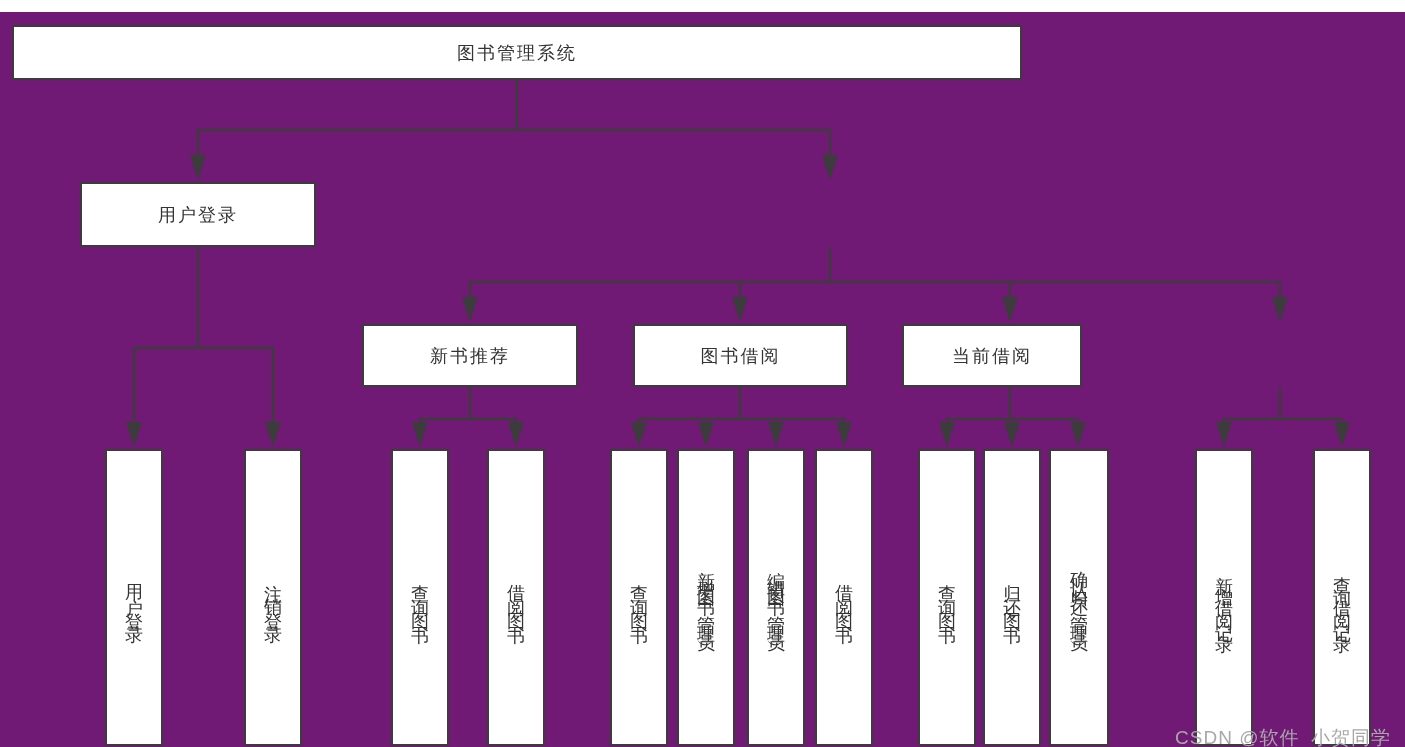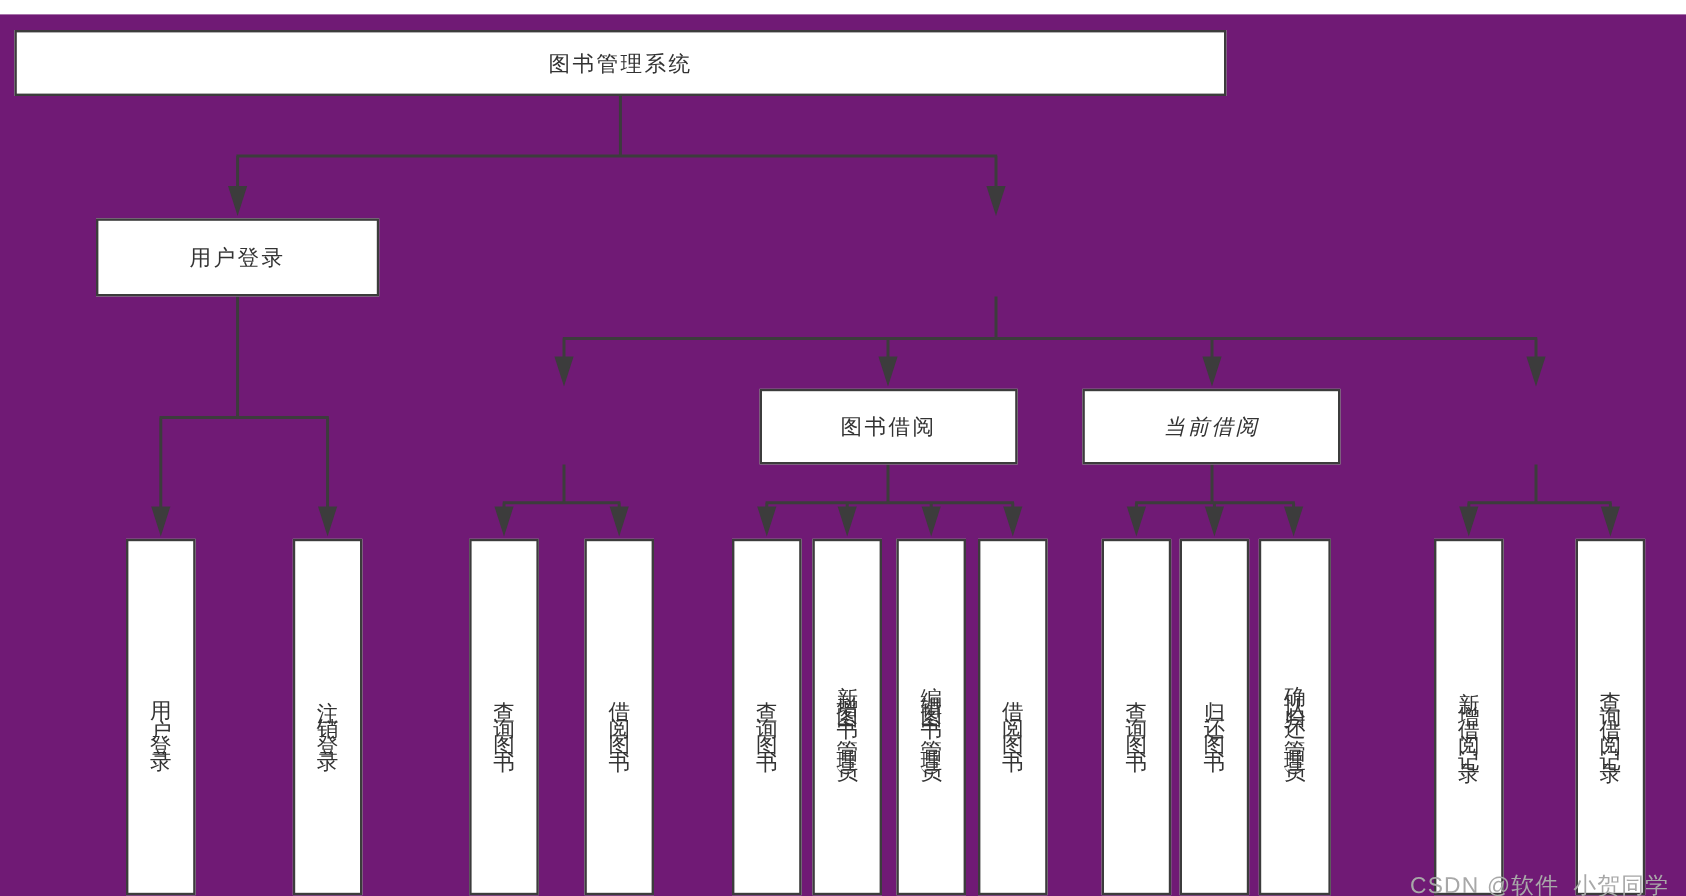--- a/index.html
+++ b/index.html
@@ -99,24 +99,27 @@
   </svg>
 
   <div class="node hbox" style="left:12px;top:13px;width:1010px;height:55px;">
     <span>图书管理系统</span>
   </div>
 
   <div class="node hbox" style="left:80px;top:170px;width:236px;height:65px;">
     <span>用户登录</span>
   </div>
 
+  <div class="node hbox" style="left:362px;top:312px;width:216px;height:63px;">
+    <span>新书推荐</span>
+  </div>
   <div class="node hbox" style="left:633px;top:312px;width:215px;height:63px;">
     <span>图书借阅</span>
   </div>
-  <div class="node hbox" style="left:902px;top:312px;width:215px;height:63px;font-style:italic;">
+  <div class="node hbox" style="left:902px;top:312px;width:180px;height:63px;">
     <span>当前借阅</span>
   </div>
 
   <div class="node vbox" style="left:105px;">
     <span class="vtext sp-wide">用户登录</span>
   </div>
   <div class="node vbox" style="left:244px;">
     <span class="vtext sp-wide">注销登录</span>
   </div>
 

